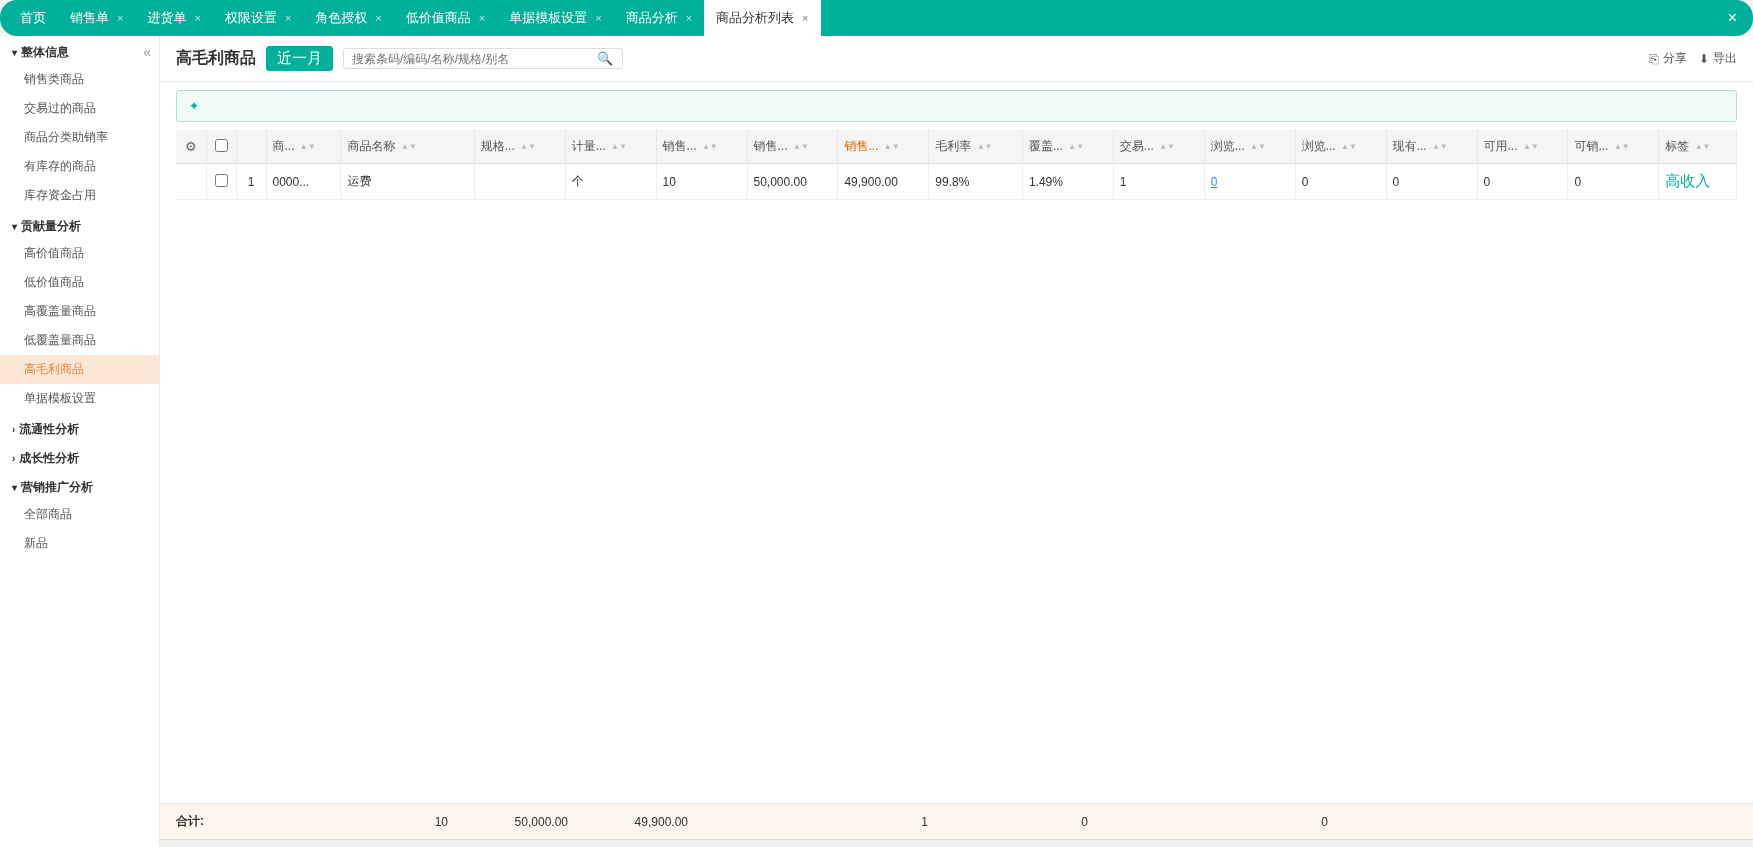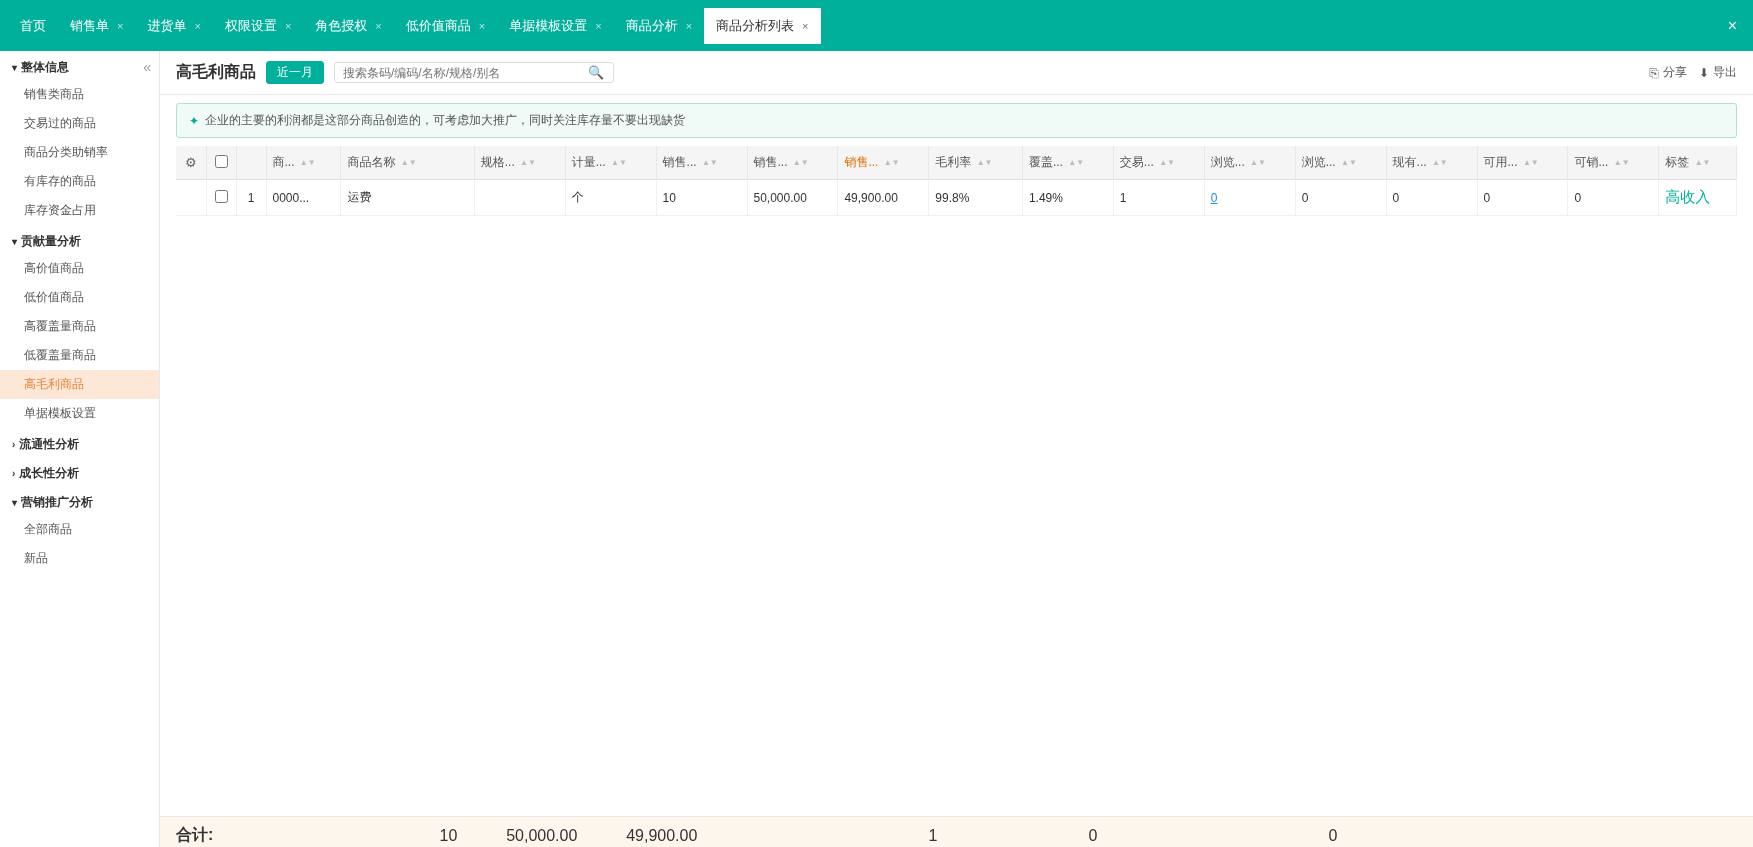--- a/index.html
+++ b/index.html
@@ -3,23 +3,24 @@
   <meta charset="utf-8">
   <style>
     * { margin: 0; padding: 0; box-sizing: border-box; }
     body { font-family: 'Microsoft YaHei', sans-serif; font-size: 12px; background: #f5f5f5; overflow: hidden; width: 1753px; height: 847px; }
 
     
     .top-nav {
       display: flex;
       align-items: center;
       background: #00b09b;
-      height: 51px;
+      height: 36px;
       padding: 0 8px;
       gap: 0;
+      border-radius: 17px;
     }
     .nav-item {
       display: flex;
       align-items: center;
       padding: 0 12px;
       height: 36px;
       color: #fff;
       font-size: 13px;
       cursor: pointer;
       white-space: nowrap;
@@ -115,21 +116,21 @@
       font-size: 16px;
       font-weight: bold;
       color: #333;
     }
     .period-btn {
       background: #fff;
       border: 1px solid #00b09b;
       color: #00b09b;
       border-radius: 3px;
       padding: 2px 10px;
-      font-size: 12px;
+      font-size: 15px;
       cursor: pointer;
     }
     .period-btn.active {
       background: #00b09b;
       color: #fff;
     }
     .search-box {
       display: flex;
       align-items: center;
       border: 1px solid #ddd;
@@ -229,21 +230,21 @@
       cursor: pointer;
     }
 
     
     .table-footer {
       display: flex;
       align-items: center;
       background: #fdf6ec;
       border-top: 1px solid #e8e8e8;
       padding: 8px 16px;
-      font-size: 16px;
+      font-size: 12px;
       color: #333;
       min-height: 36px;
     }
     .footer-label {
       font-weight: bold;
       margin-right: 60px;
     }
     .footer-values {
       display: flex;
       gap: 0;
@@ -398,21 +399,20 @@
         </div>
         <div class="action-btn">
           <span>⬇</span>
           <span>导出</span>
         </div>
       </div>
     </div>
 
     <div class="notice-bar">
       <span class="notice-icon">✦</span>
-      <span>企业的主要的利润都是这部分商品创造的，可考虑加大推广，同时关注库存量不要出现缺货</span>
     </div>
 
     <div class="table-wrapper">
       <table>
         <thead>
           <tr>
             <th class="checkbox-col">
               <span class="gear-icon">⚙</span>
             </th>
             <th class="checkbox-col">

